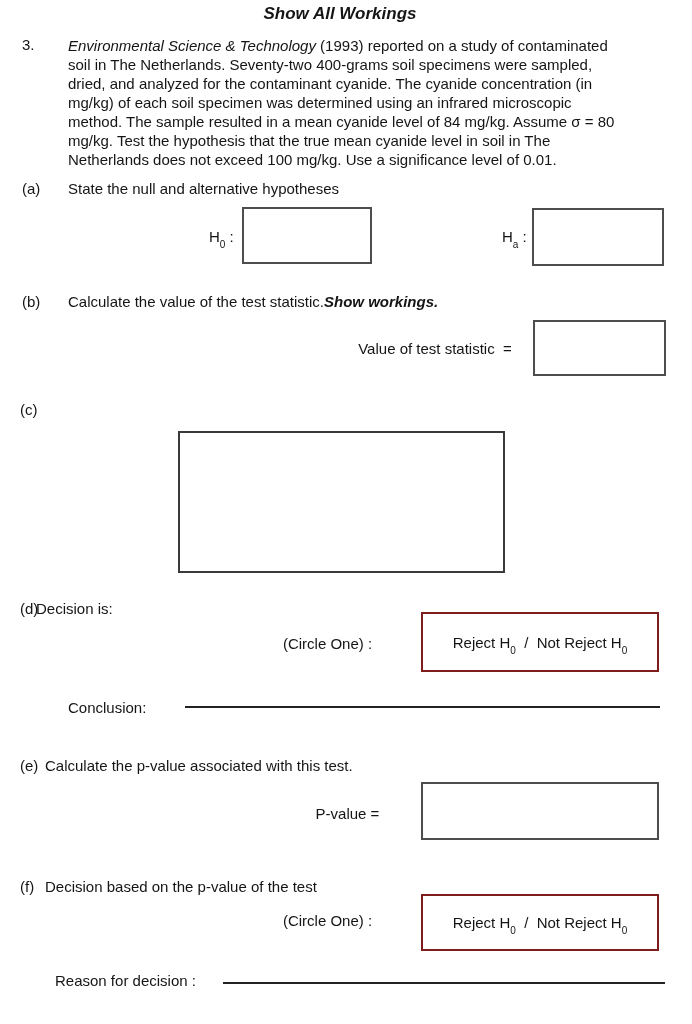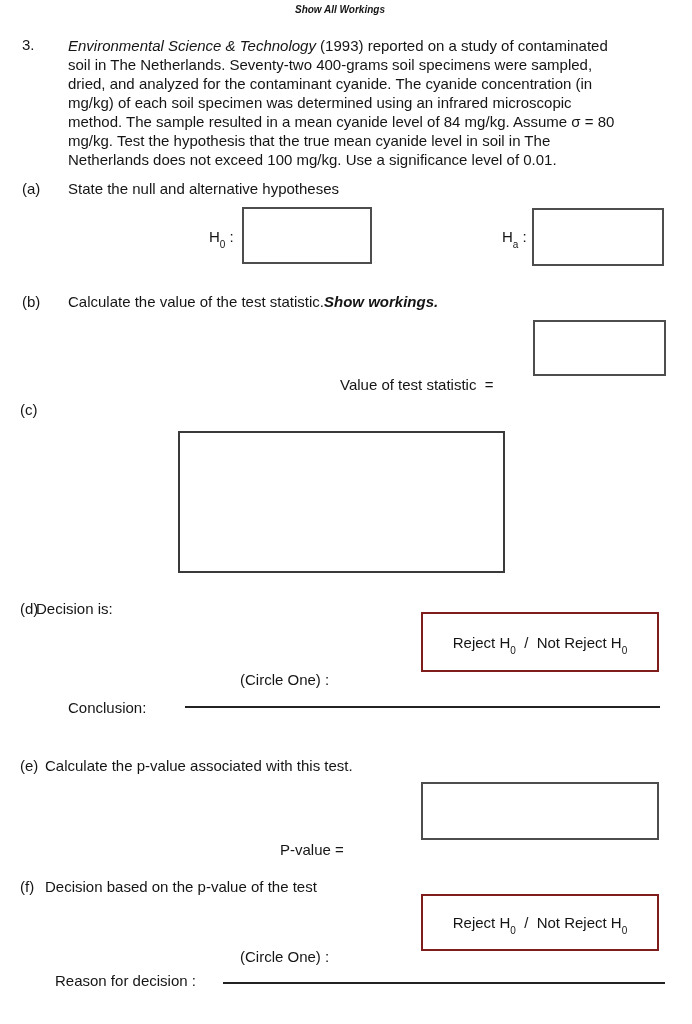--- a/index.html
+++ b/index.html
@@ -12,21 +12,21 @@
     font-size: 15px;
     color: #151515;
     overflow: hidden;
   }
   .abs { position: absolute; white-space: pre; }
   .title {
     left: 0; right: 12px; top: 4px;
     text-align: center;
     font-weight: bold;
     font-style: italic;
-    font-size: 10px;
+    font-size: 17px;
   }
   .para {
     white-space: pre-wrap;
     line-height: 19px;
   }
   .italic { font-style: italic; }
   .emph { font-weight: bold; font-style: italic; }
   .answer-box {
     position: absolute;
     border: 2px solid #4d4d4d;
@@ -47,21 +47,21 @@
     position: absolute;
     border: 2px solid #3a3a3a;
     background: #ffffff;
     box-sizing: border-box;
   }
   .fill-line {
     position: absolute;
     border-bottom: 2px solid #222222;
     box-sizing: border-box;
   }
-  .right { text-align: left; margin-top: 36px; }
+  .right { text-align: center; }
   sub.s {
     font-size: 10px;
     line-height: 0;
     position: relative;
     bottom: -2px;
   }
 </style>
 </head>
 <body>
 

